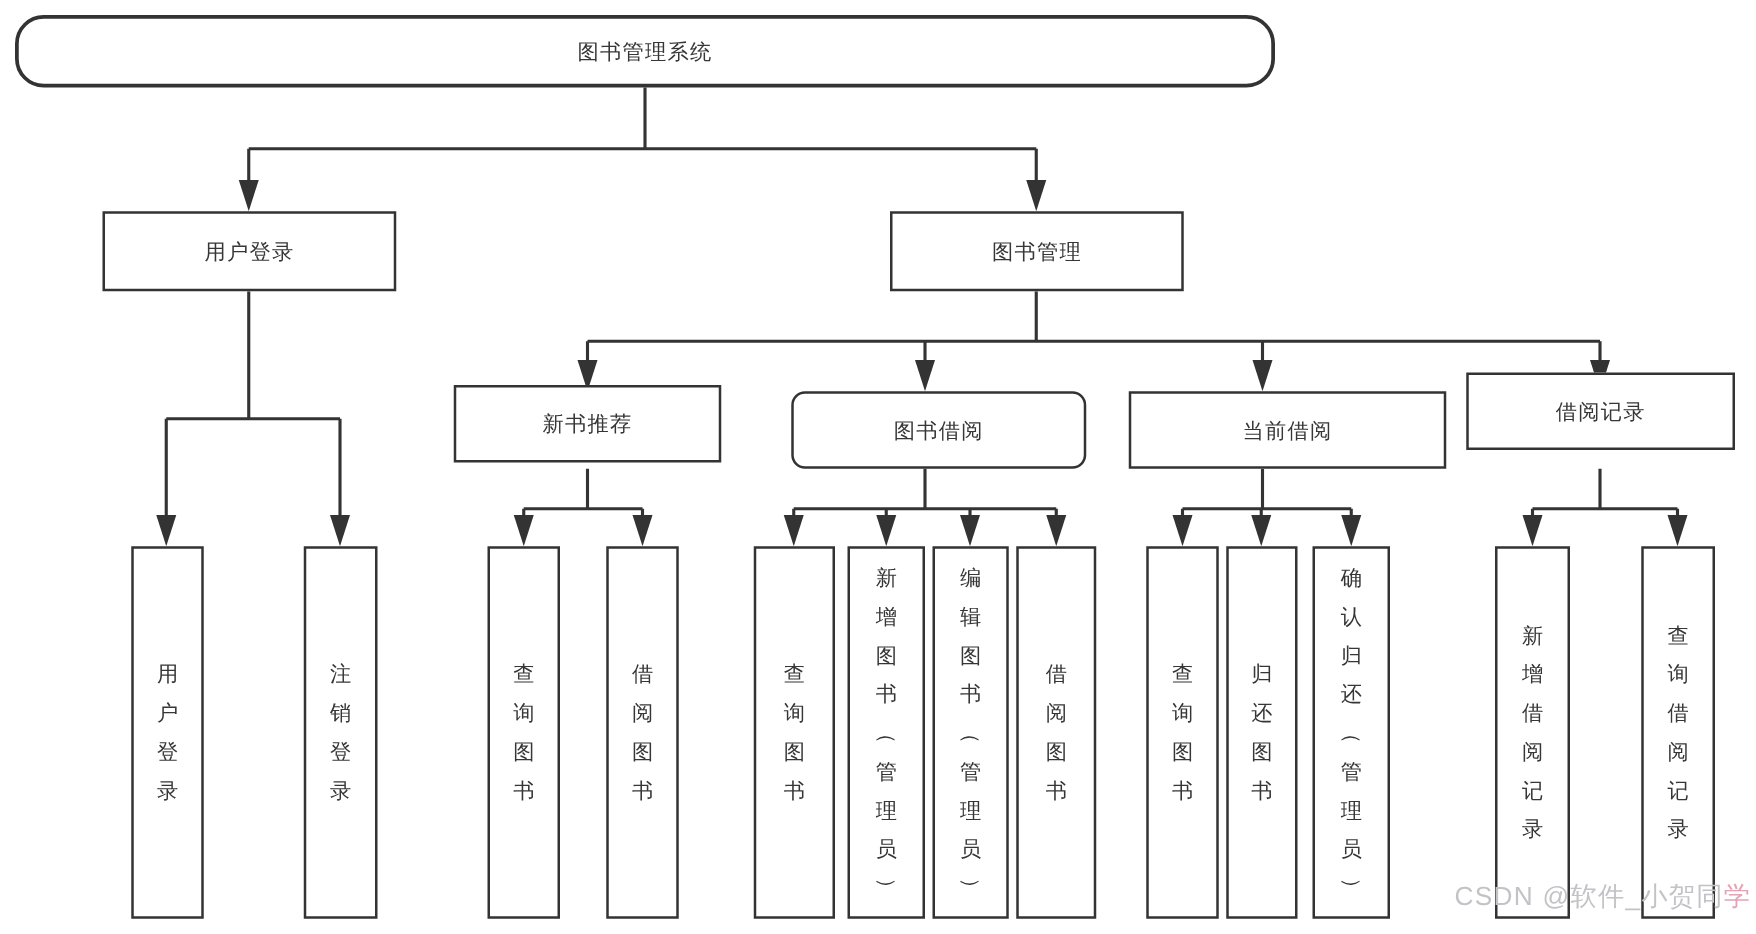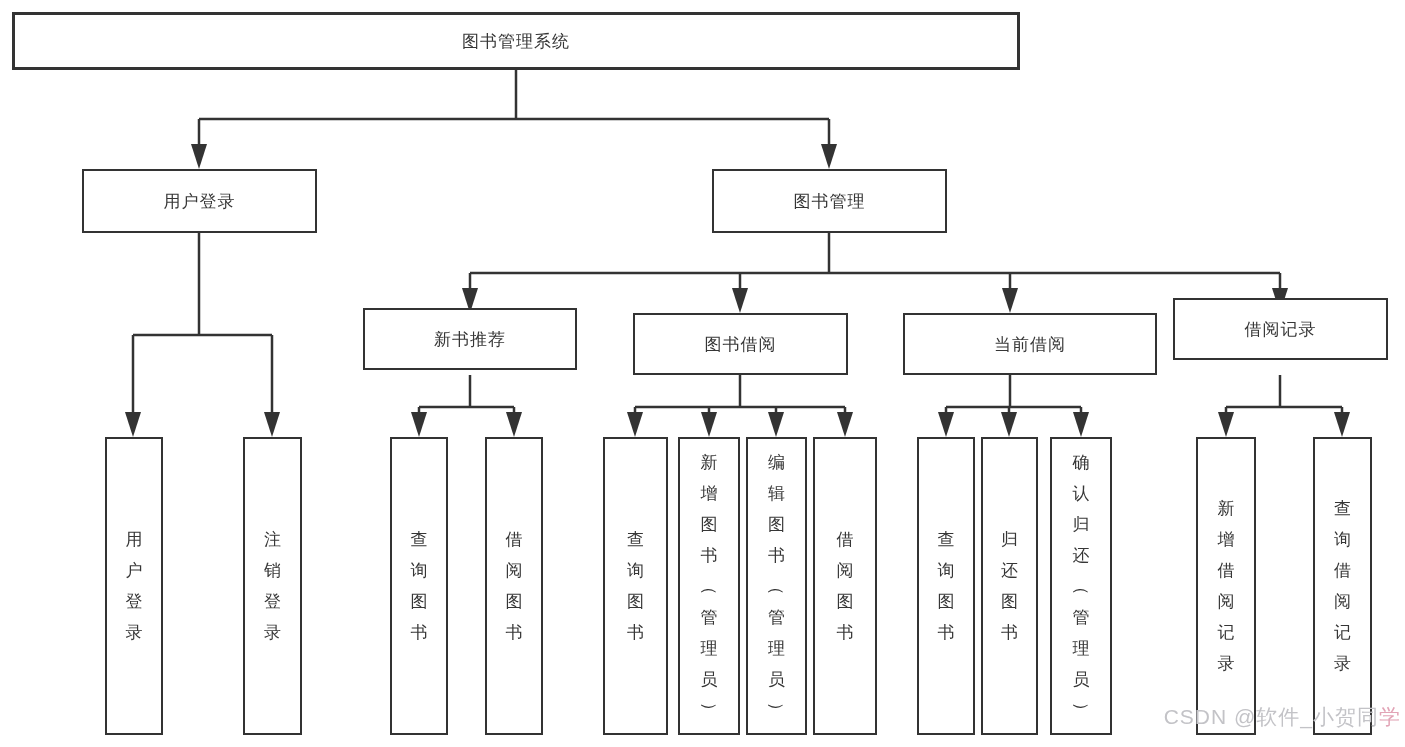--- a/index.html
+++ b/index.html
@@ -7,21 +7,21 @@
     position:relative;width:1405px;height:747px;background:#ffffff;
     font-family:"Liberation Sans","DejaVu Sans",sans-serif;overflow:hidden;
   }
   .wires{position:absolute;left:0;top:0;z-index:1;}
   .node{
     position:absolute;box-sizing:border-box;background:#ffffff;
     border:2.5px solid #333333;color:#363636;z-index:2;
     display:flex;align-items:center;justify-content:center;
     font-size:17px;letter-spacing:1px;
   }
-  .node.lv1{border-width:3px;}
+  .node.lv1{border-width:3px;border-radius:23px;}
   .node.leaf{letter-spacing:0;}
   .vert{display:flex;flex-direction:column;align-items:center;justify-content:center;}
   .vert span{display:block;height:31px;line-height:31px;text-align:center;font-size:17px;}
   .vert span.rot{transform:rotate(90deg);}
   .watermark{
     position:absolute;top:703px;right:4px;z-index:3;
     font-size:21px;color:#c3c3c7;letter-spacing:1px;white-space:nowrap;
   }
   .watermark .accent{color:#e2a4b6;}
 </style>
@@ -92,21 +92,21 @@
   <div class="node" style="left:82px;top:169px;width:235px;height:64px;">
     <span>用户登录</span>
   </div>
   <div class="node" style="left:712px;top:169px;width:235px;height:64px;">
     <span>图书管理</span>
   </div>
 
   <div class="node" style="left:363px;top:308px;width:214px;height:62px;">
     <span>新书推荐</span>
   </div>
-  <div class="node" style="left:633px;top:313px;width:215px;height:62px;">
+  <div class="node" style="left:633px;top:313px;width:236px;height:62px;border-radius:11px;">
     <span>图书借阅</span>
   </div>
   <div class="node" style="left:903px;top:313px;width:254px;height:62px;">
     <span>当前借阅</span>
   </div>
   <div class="node" style="left:1173px;top:298px;width:215px;height:62px;">
     <span>借阅记录</span>
   </div>
 
   <div class="node leaf vert" style="left:105px;top:437px;width:58px;height:298px;">

